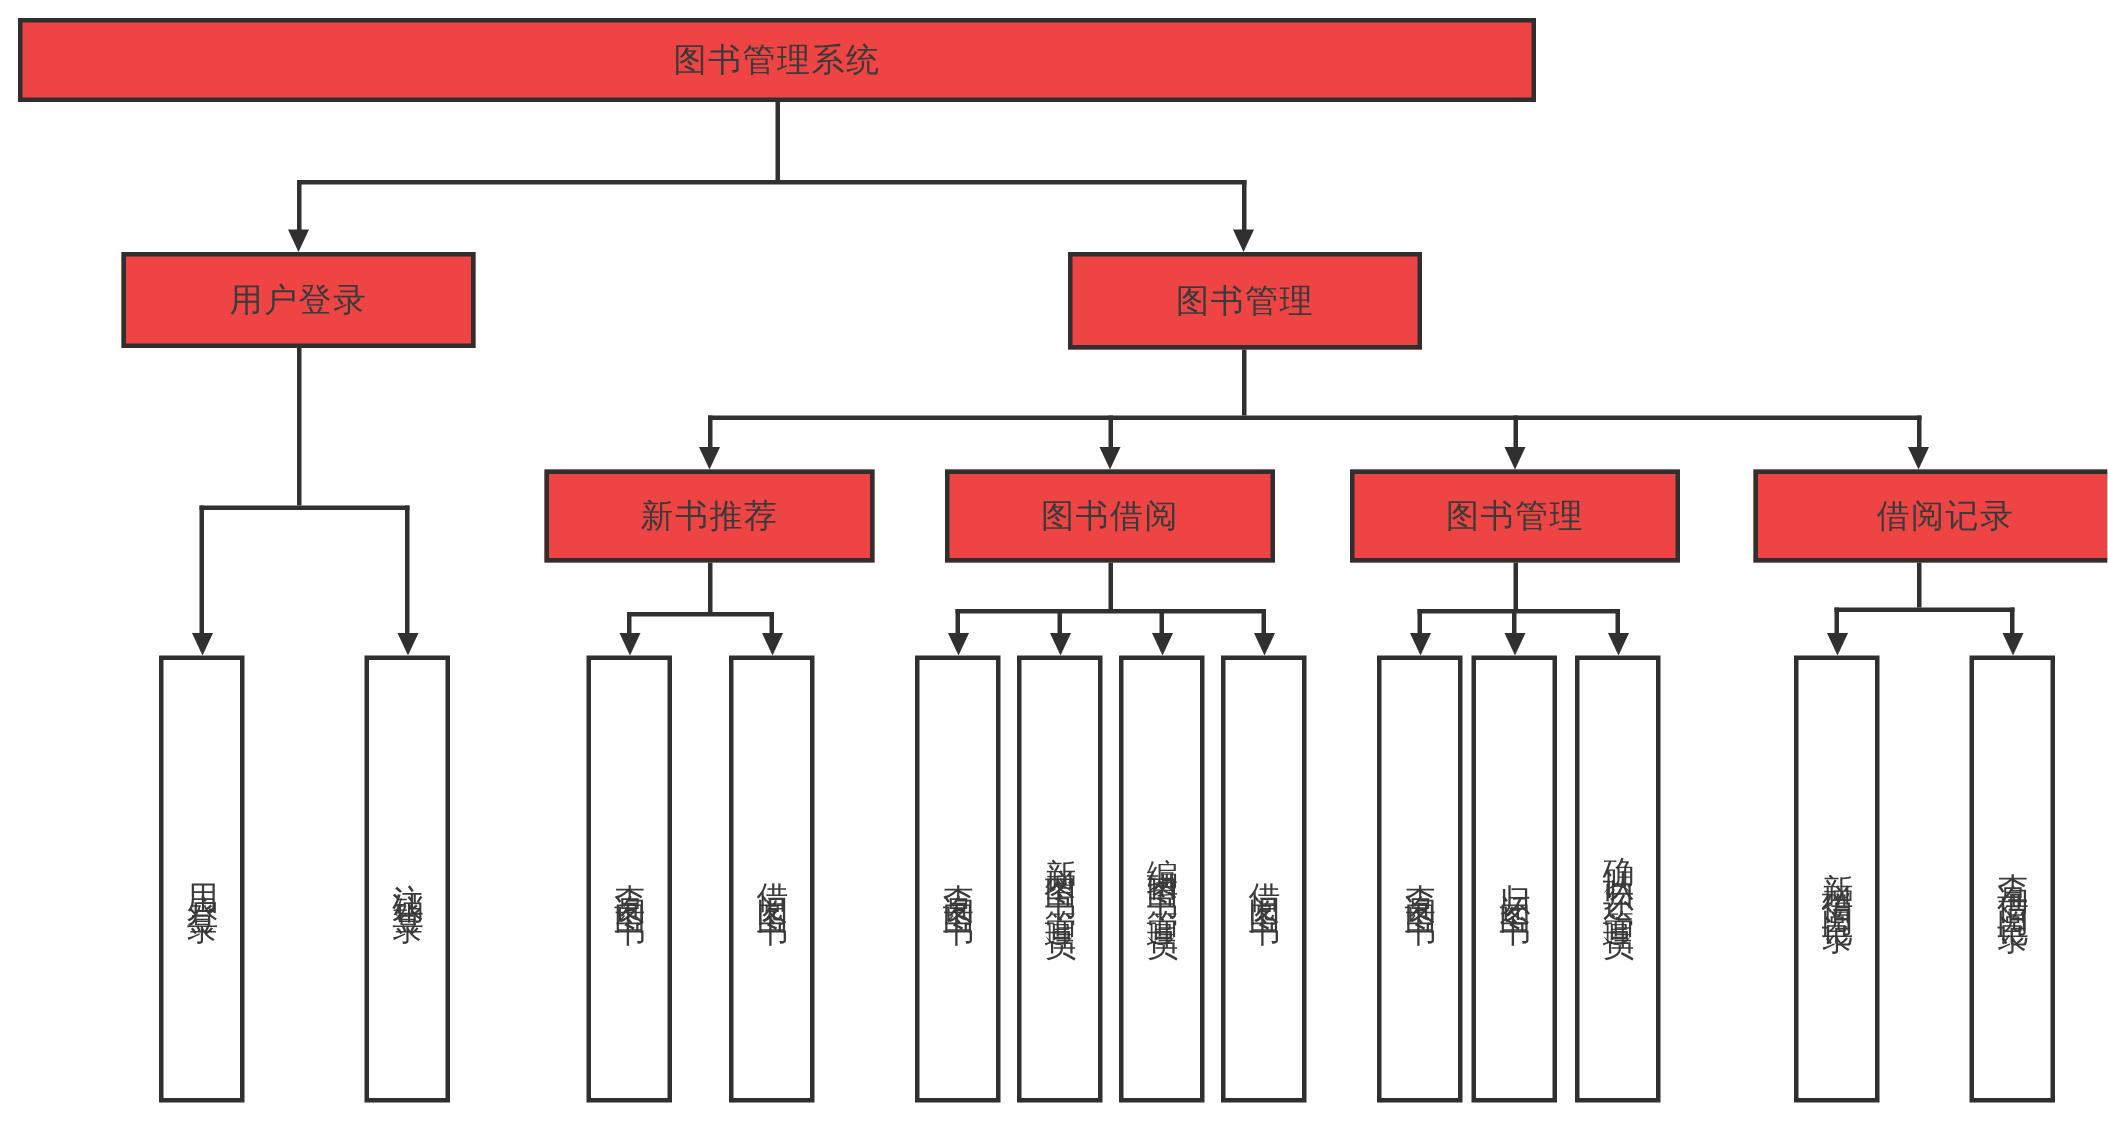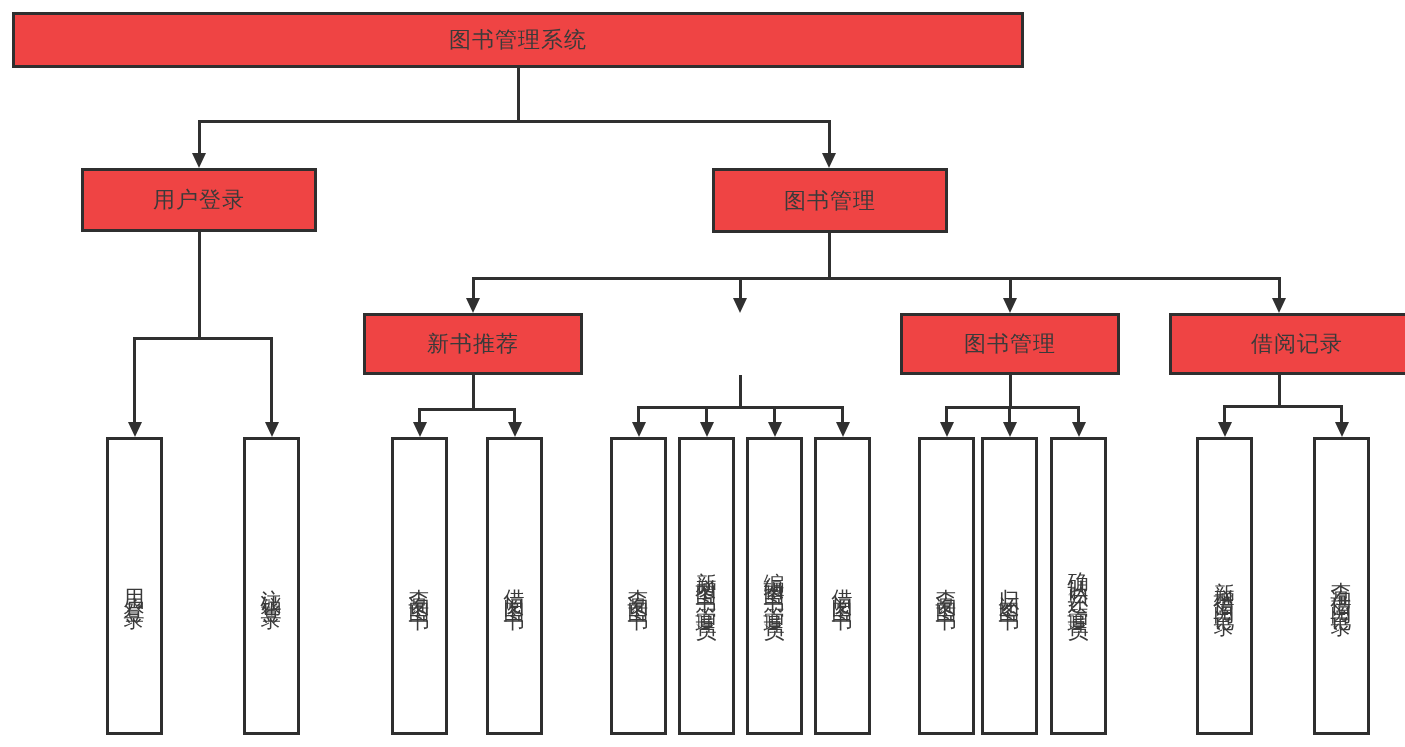--- a/index.html
+++ b/index.html
@@ -69,20 +69,23 @@
   </div>
 
   <div class="hbox" style="left:712px;top:168px;width:236px;height:65px;">
     <span>图书管理</span>
   </div>
 
   <div class="hbox" style="left:363px;top:313px;width:220px;height:62px;">
     <span>新书推荐</span>
   </div>
 
+  <div class="hbox" style="left:630px;top:313px;width:220px;height:62px;">
+    <span>图书借阅</span>
+  </div>
 
   <div class="hbox" style="left:900px;top:313px;width:220px;height:62px;">
     <span>图书管理</span>
   </div>
 
   <div class="hbox" style="left:1169px;top:313px;width:256px;height:62px;">
     <span>借阅记录</span>
   </div>
 
   <div class="vbox" style="left:106px;">

